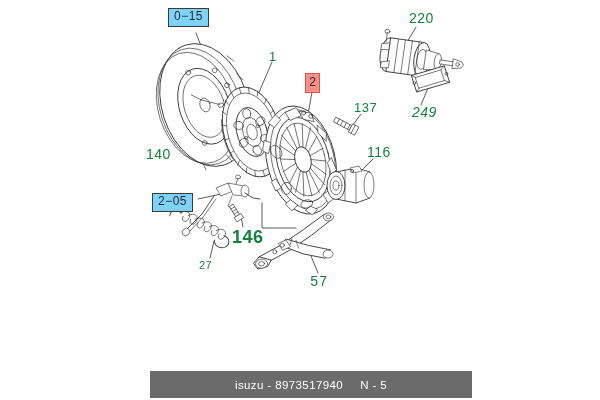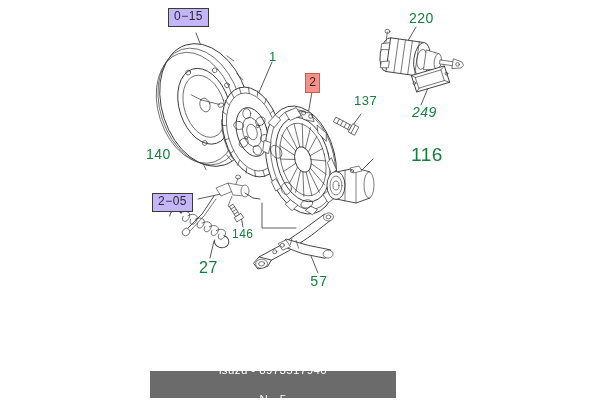--- a/index.html
+++ b/index.html
@@ -18,21 +18,21 @@
     font-family:"Liberation Sans",sans-serif;
     font-size:13px;
     color:#15803d;
     letter-spacing:0.5px;
     white-space:nowrap;
     line-height:1;
   }
   .boxed-label{
     position:absolute;
     border:1.2px solid #3a3a3a;
-    background:#c4b5fd;
+    background:#7dd3fc;
     font-family:"Liberation Sans",sans-serif;
     font-size:12px;
     color:#2b2b2b;
     padding:1px 5px 2px 5px;
     letter-spacing:0.5px;
     white-space:nowrap;
     line-height:1.15;
   }
   .hl-marker{
     position:absolute;
@@ -42,27 +42,26 @@
     font-family:"Liberation Sans",sans-serif;
     font-size:12px;
     text-align:center;
     line-height:17px;
     width:13px;height:18px;
     letter-spacing:0;
   }
   #footer-bar{
     position:absolute;
     left:150px;top:371px;
-    width:246px;height:27px;
+    width:322px;height:27px;
     background:#6b6b6b;
     display:flex;
     align-items:center;
     justify-content:center;
     gap:17px;
-    flex-direction:column;
   }
   #footer-bar span{
     color:#ffffff;
     font-family:"Liberation Sans",sans-serif;
     font-size:11.5px;
     letter-spacing:0.4px;
     white-space:nowrap;
   }
 </style>
 </head>
@@ -315,31 +314,31 @@
   <div class="boxed-label" style="left:168px;top:8px;">0−15</div>
 
   <div class="boxed-label" style="left:152px;top:193px;">2−05</div>
 
   <div class="hl-marker" style="left:305px;top:73px;">2</div>
 
   <div class="ref-label" style="left:269px;top:50px;">1</div>
 
   <div class="ref-label" style="left:146px;top:147px;font-size:14px;">140</div>
 
-  <div class="ref-label" style="left:354px;top:94px;text-align:right;">137</div>
-
-  <div class="ref-label" style="left:367px;top:145px;font-size:19px;margin-left:44px;">116</div>
+  <div class="ref-label" style="left:354px;top:101px;text-align:right;">137</div>
+
+  <div class="ref-label" style="left:367px;top:145px;font-size:14px;">116</div>
 
   <div class="ref-label" style="left:409px;top:11px;font-size:14px;">220</div>
 
   <div class="ref-label" style="left:412px;top:105px;font-size:14px;font-style:italic;">249</div>
 
-  <div class="ref-label" style="left:232px;top:228px;font-size:12px;">146</div>
-
-  <div class="ref-label" style="left:199px;top:260px;font-size:16px;">27</div>
+  <div class="ref-label" style="left:232px;top:228px;font-size:18px;font-weight:bold;">146</div>
+
+  <div class="ref-label" style="left:199px;top:260px;font-size:11px;">27</div>
 
   <div class="ref-label" style="left:310px;top:275px;font-size:14px;font-family:Liberation Mono, monospace;">57</div>
 
   <div id="footer-bar">
     <span>isuzu - 8973517940</span>
     <span>N - 5</span>
   </div>
 
 </div>
 

